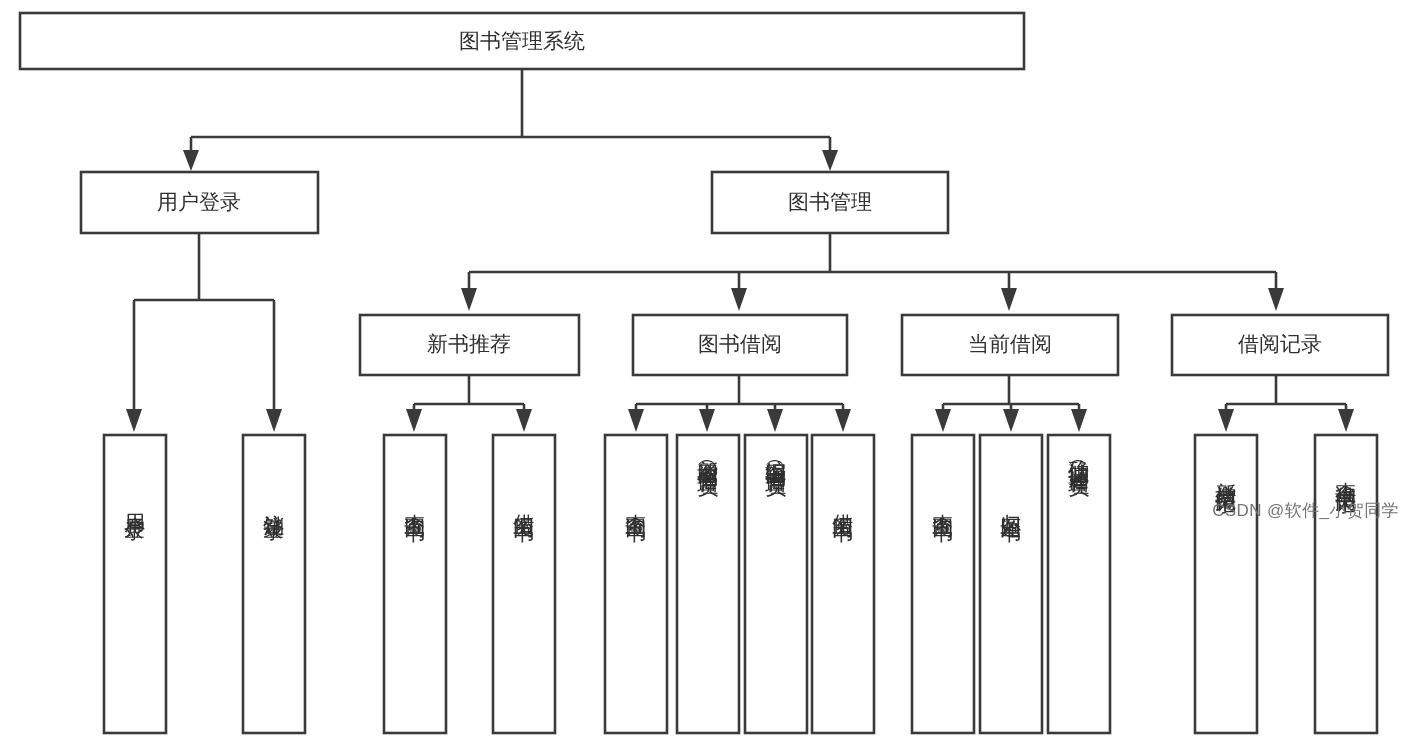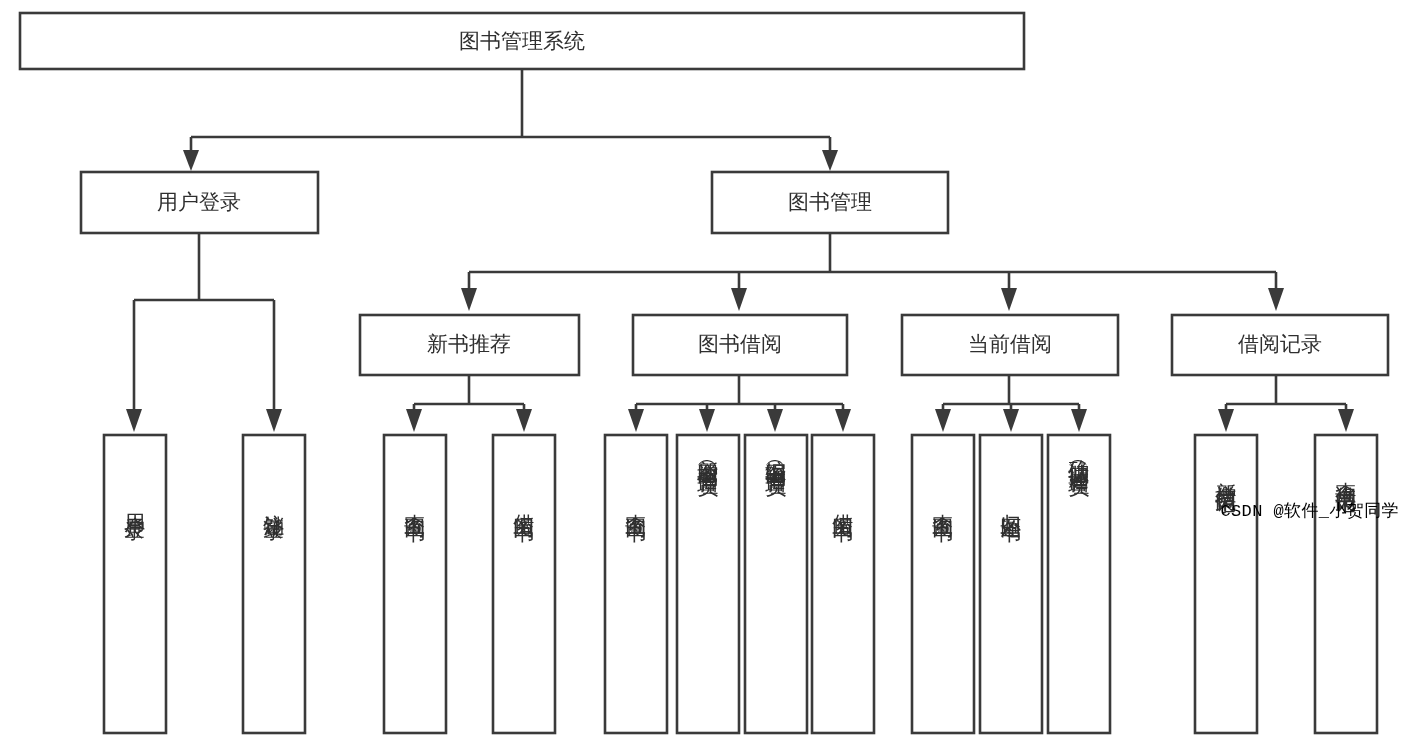--- a/index.html
+++ b/index.html
@@ -46,23 +46,23 @@
     fill: #2f2f2f;
     font-family: "Liberation Sans", sans-serif;
     font-size: 21px;
     text-anchor: middle;
     dominant-baseline: middle;
   }
   .watermark-text {
     position: absolute;
     right: 6px;
     bottom: 4px;
-    font-family: Liberation Mono, monospace;
+    font-family: Liberation Sans, sans-serif;
     font-size: 17px;
-    color: #000000;
+    color: #737373;
     letter-spacing: 0.4px;
     white-space: nowrap;
     pointer-events: none;
     margin-left: 12px;
   }
   .vlabel-wrap {
     position: absolute;
     display: flex;
     flex-direction: column;
     align-items: center;

